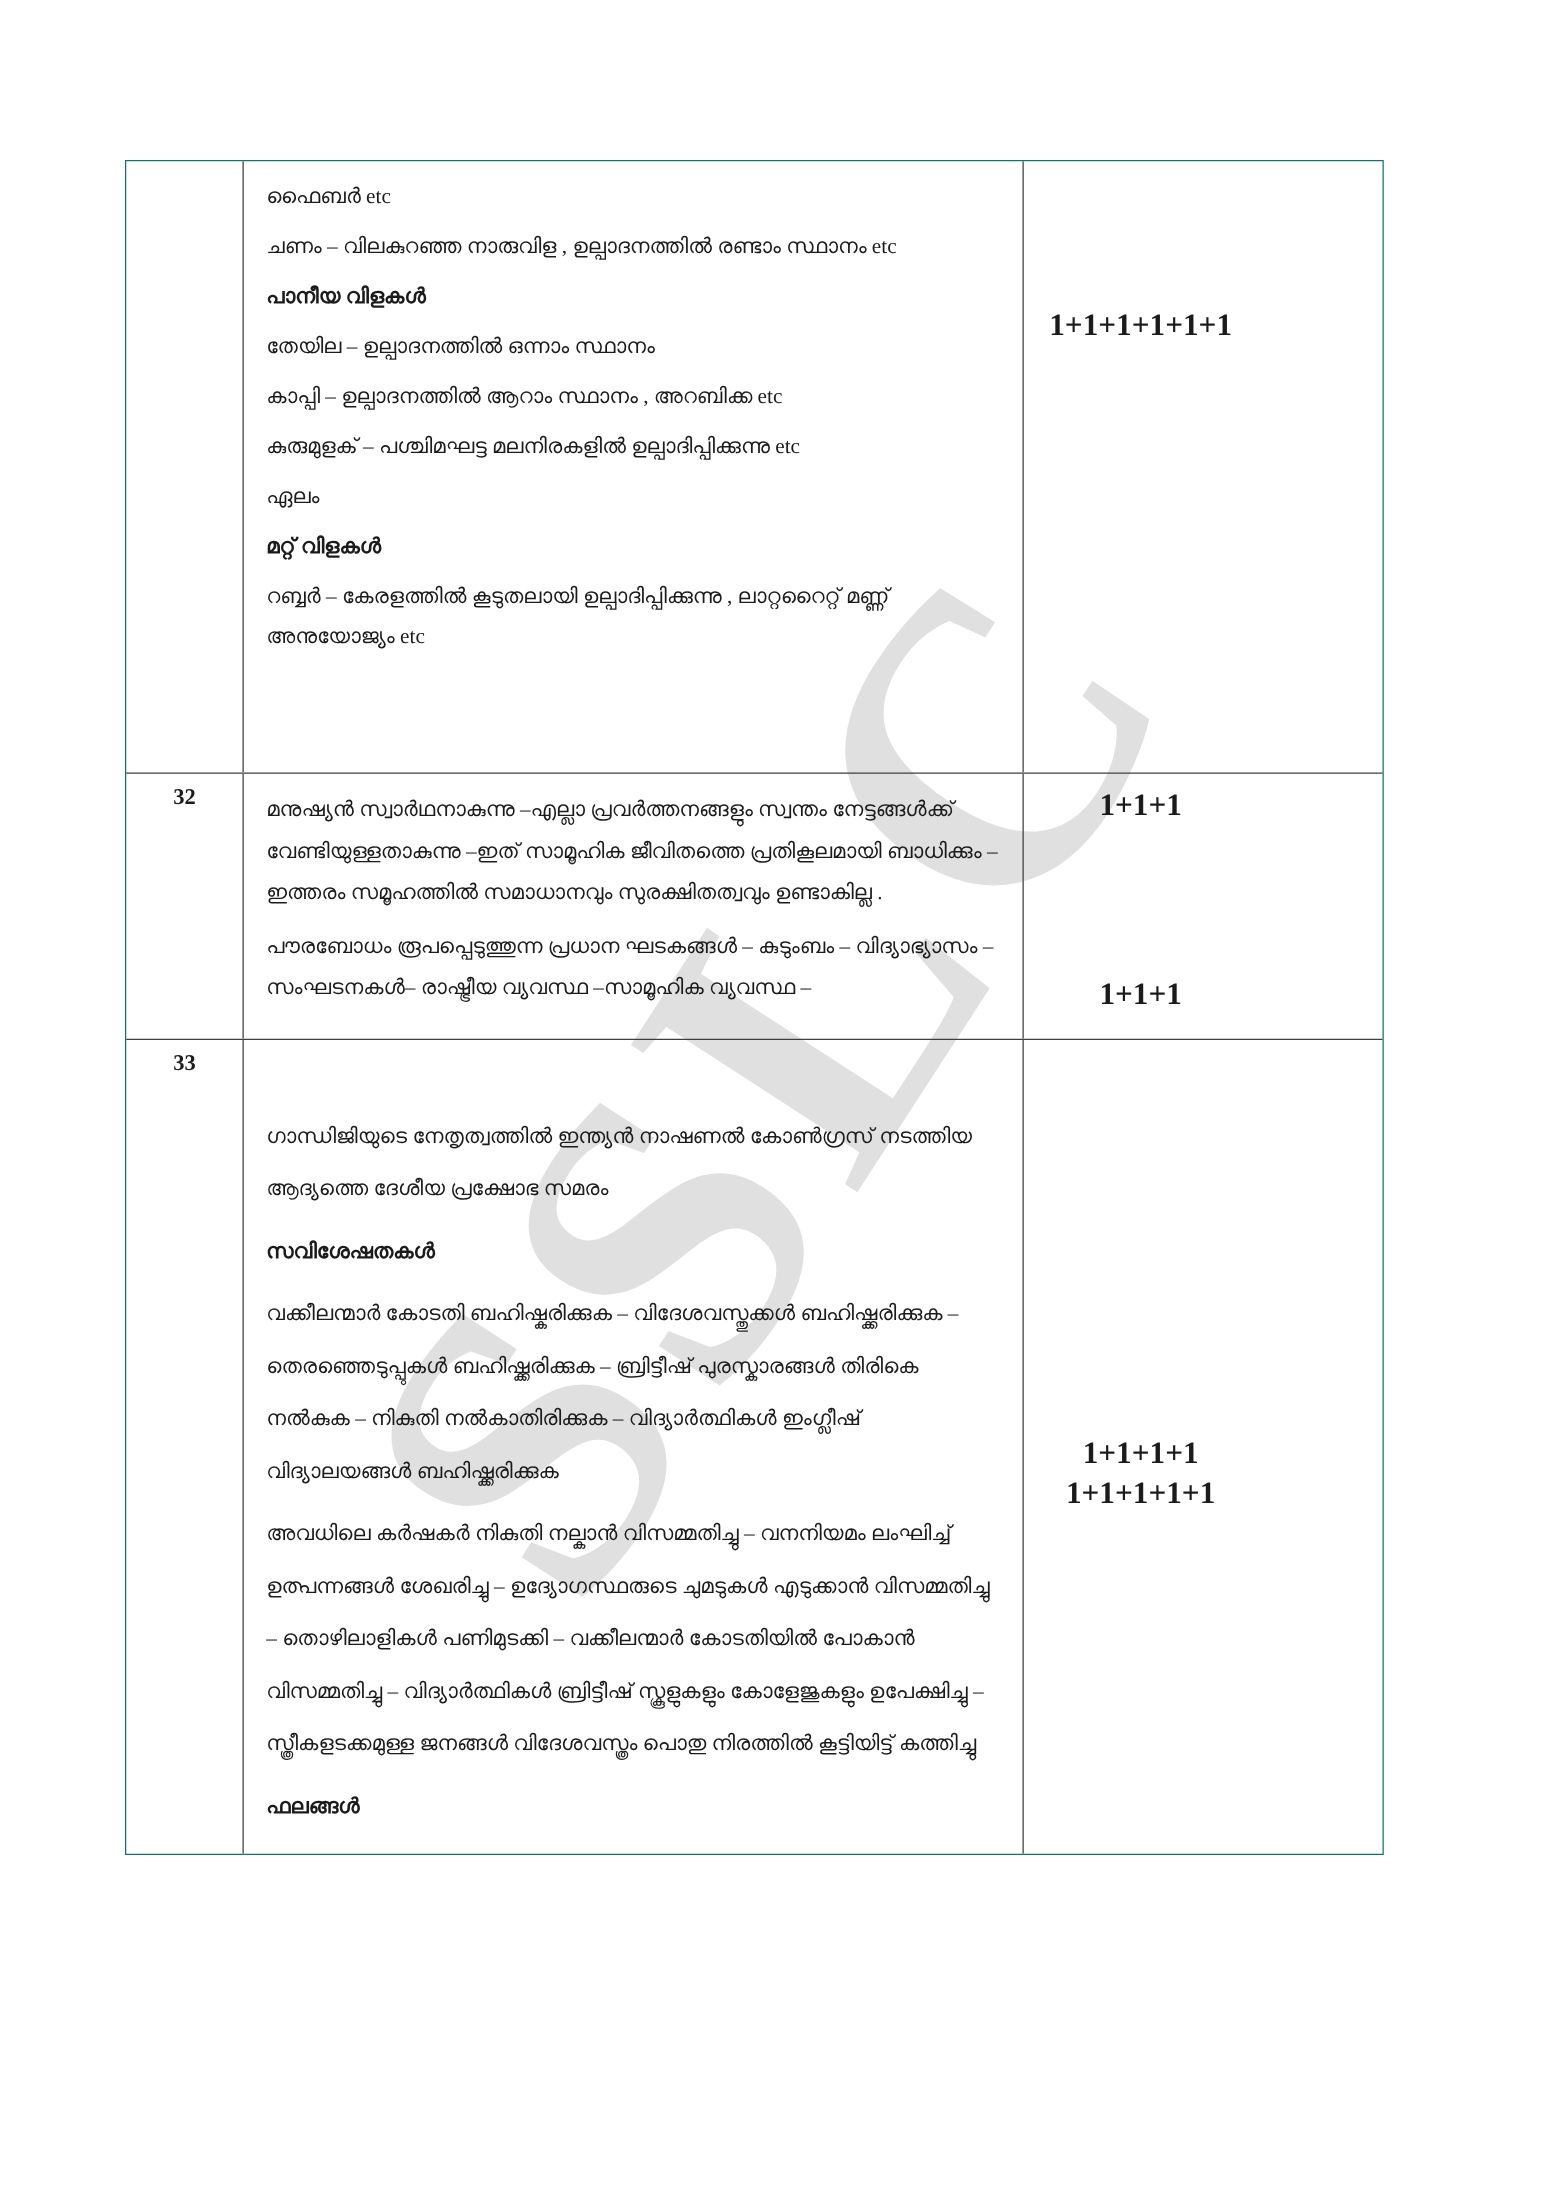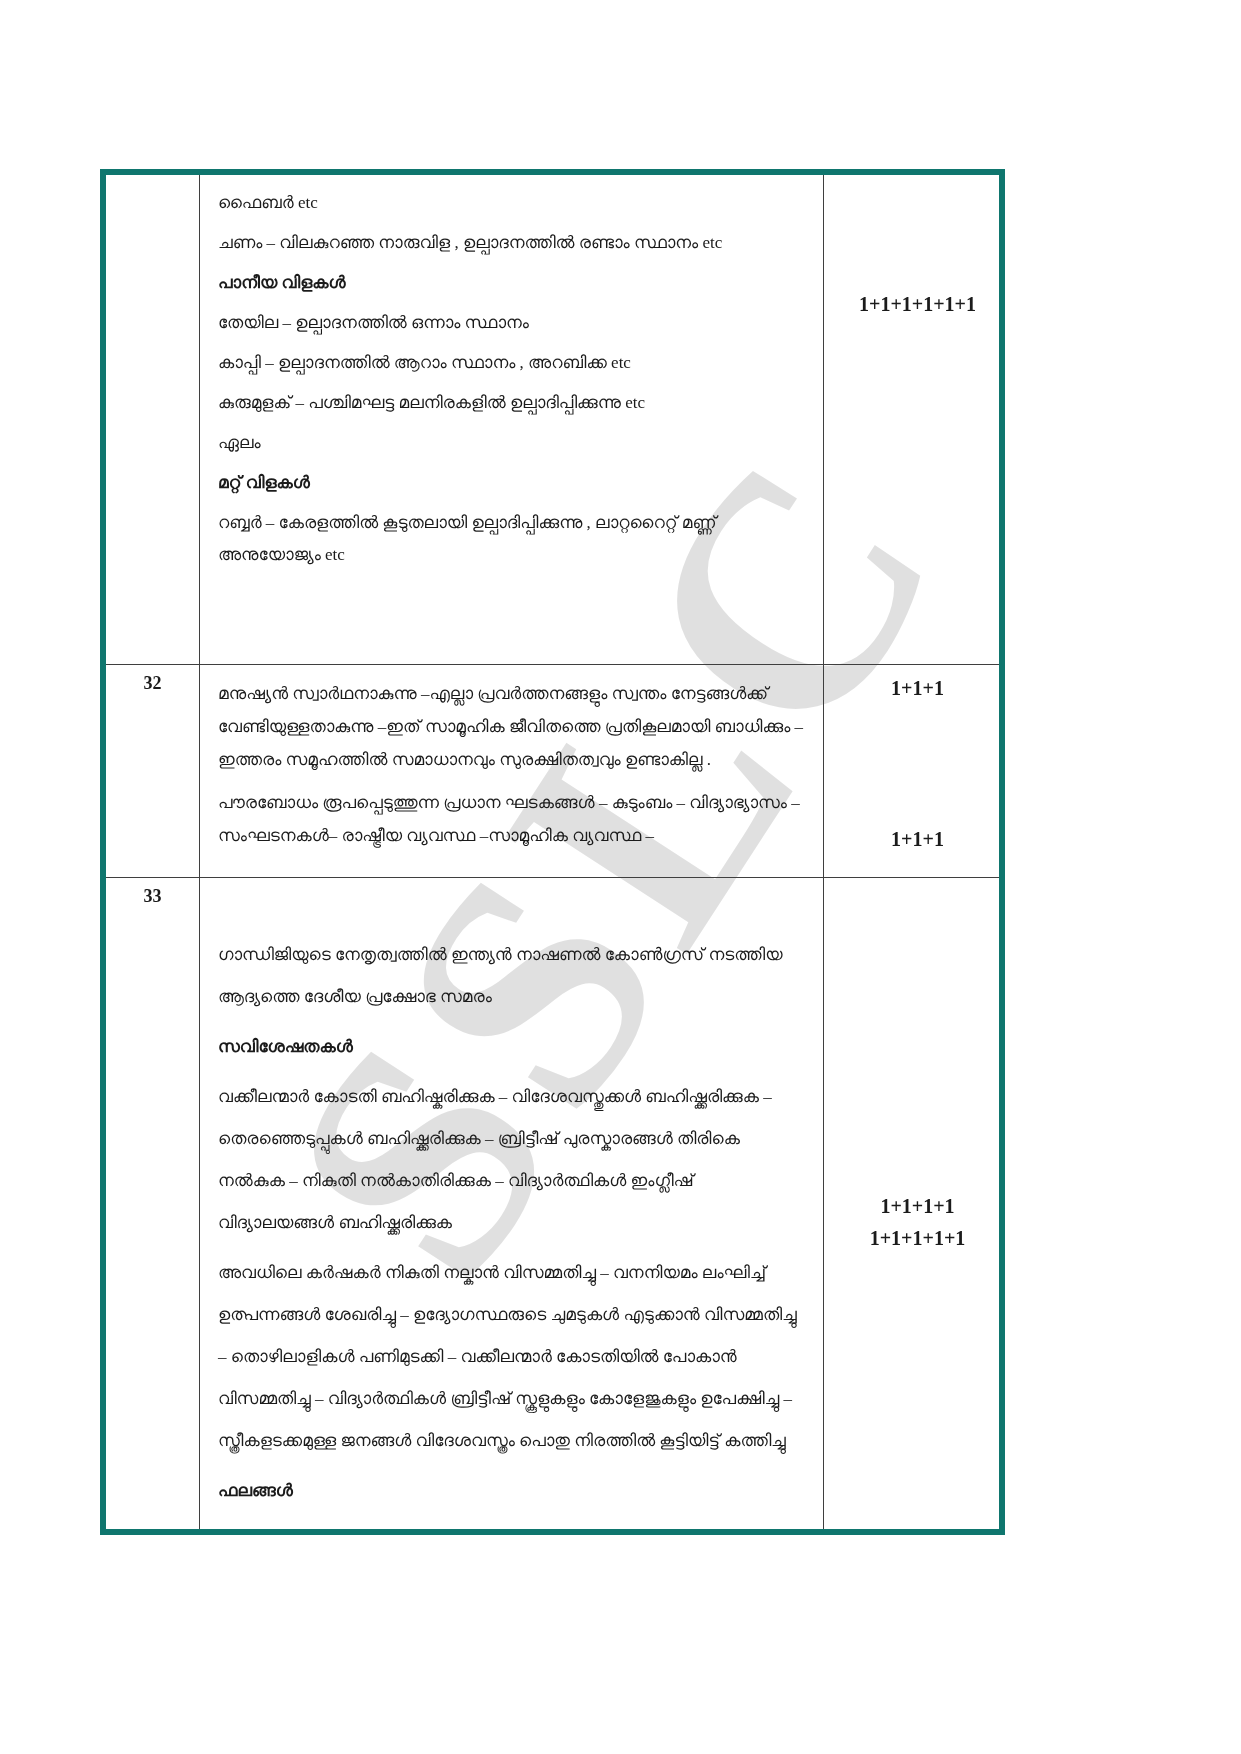--- a/index.html
+++ b/index.html
@@ -20,25 +20,24 @@
     letter-spacing:18px;
     color:rgba(0,0,0,0.12);
     z-index:0;
     white-space:nowrap;
     user-select:none;
     pointer-events:none;
   }
   .tbl{
     position:absolute;
     left:100px;top:128px;
-    width:905px;
-    border:6px solid #0f766e;
+    width:1007px;
+    border:1px solid #0f766e;
     z-index:1;
     box-sizing:border-box;
-    margin-top:41px;
   }
   .row{
     display:grid;
     grid-template-columns:94px 624px 187px;
     box-sizing:border-box;
     overflow:hidden;
   }
   .row + .row{border-top:1px solid #3f3f3f;}
   .r0{height:489px;}
   .r1{height:213px;}
@@ -62,21 +61,21 @@
   .ccell p{
     margin:0 0 8px 0;
     line-height:32px;
   }
   .r1 .ccell p{line-height:33px;margin:0 0 10px 0;}
   .r2 .ccell p{line-height:42px;margin:0 0 8px 0;}
   .r2 .ccell p:first-child{margin-top:44px;}
   .head{font-weight:bold;}
   .mcell{
     font-weight:bold;
-    font-size:20px;
+    font-size:25px;
   }
   .mark{
     position:absolute;
     left:0;width:100%;
     text-align:center;
     font-weight:bold;
   }
 </style>
 </head>
 <body>

